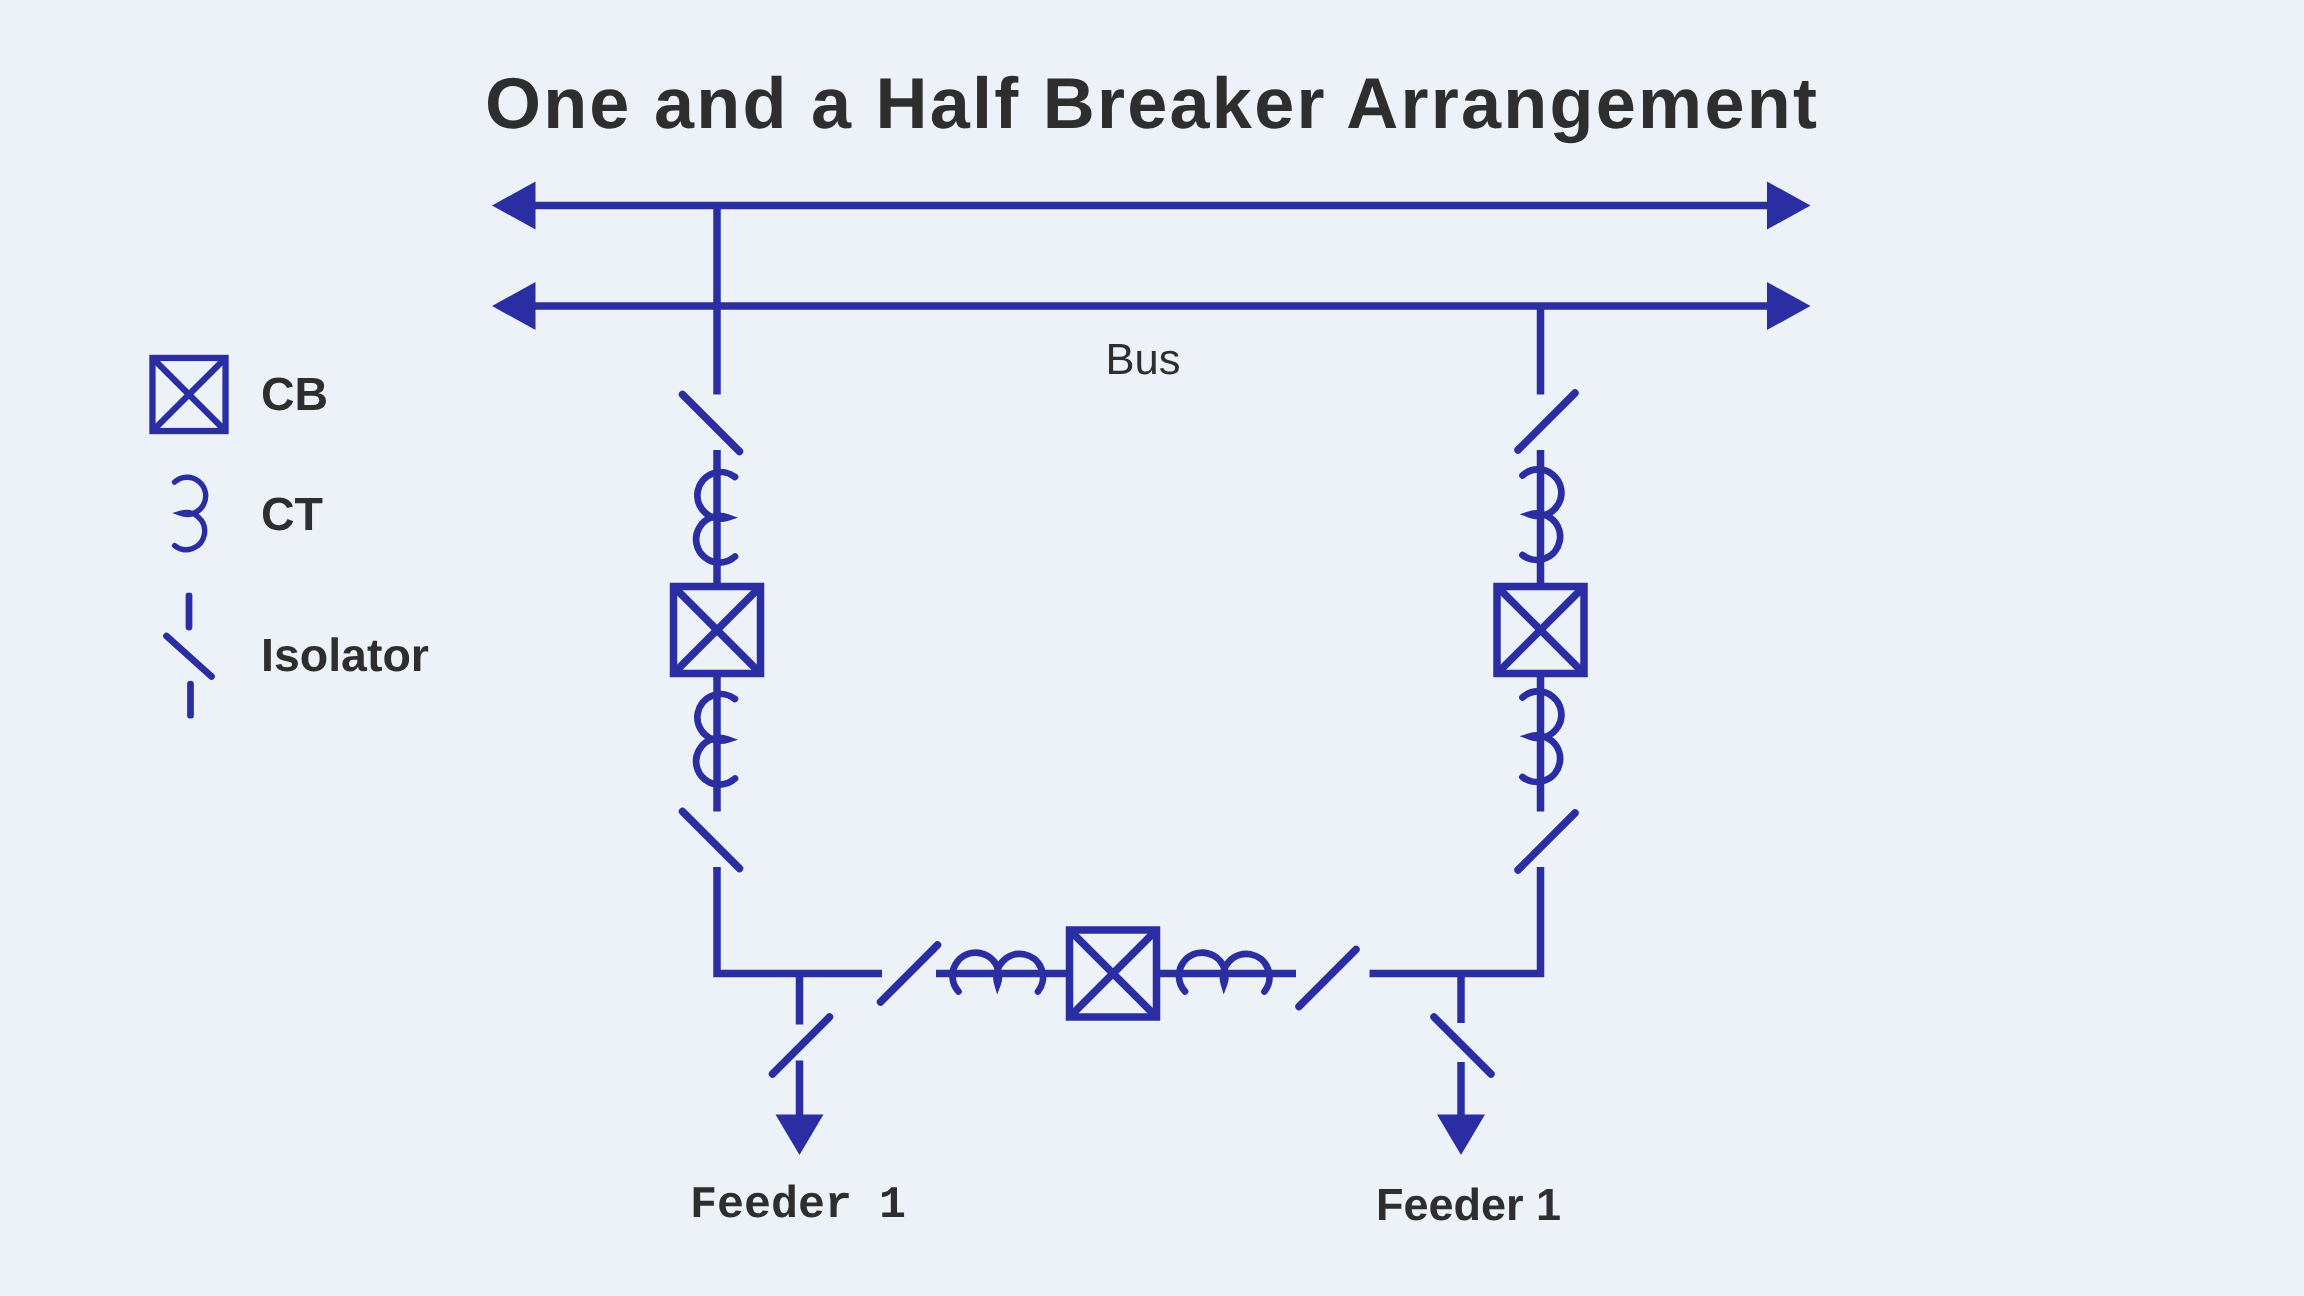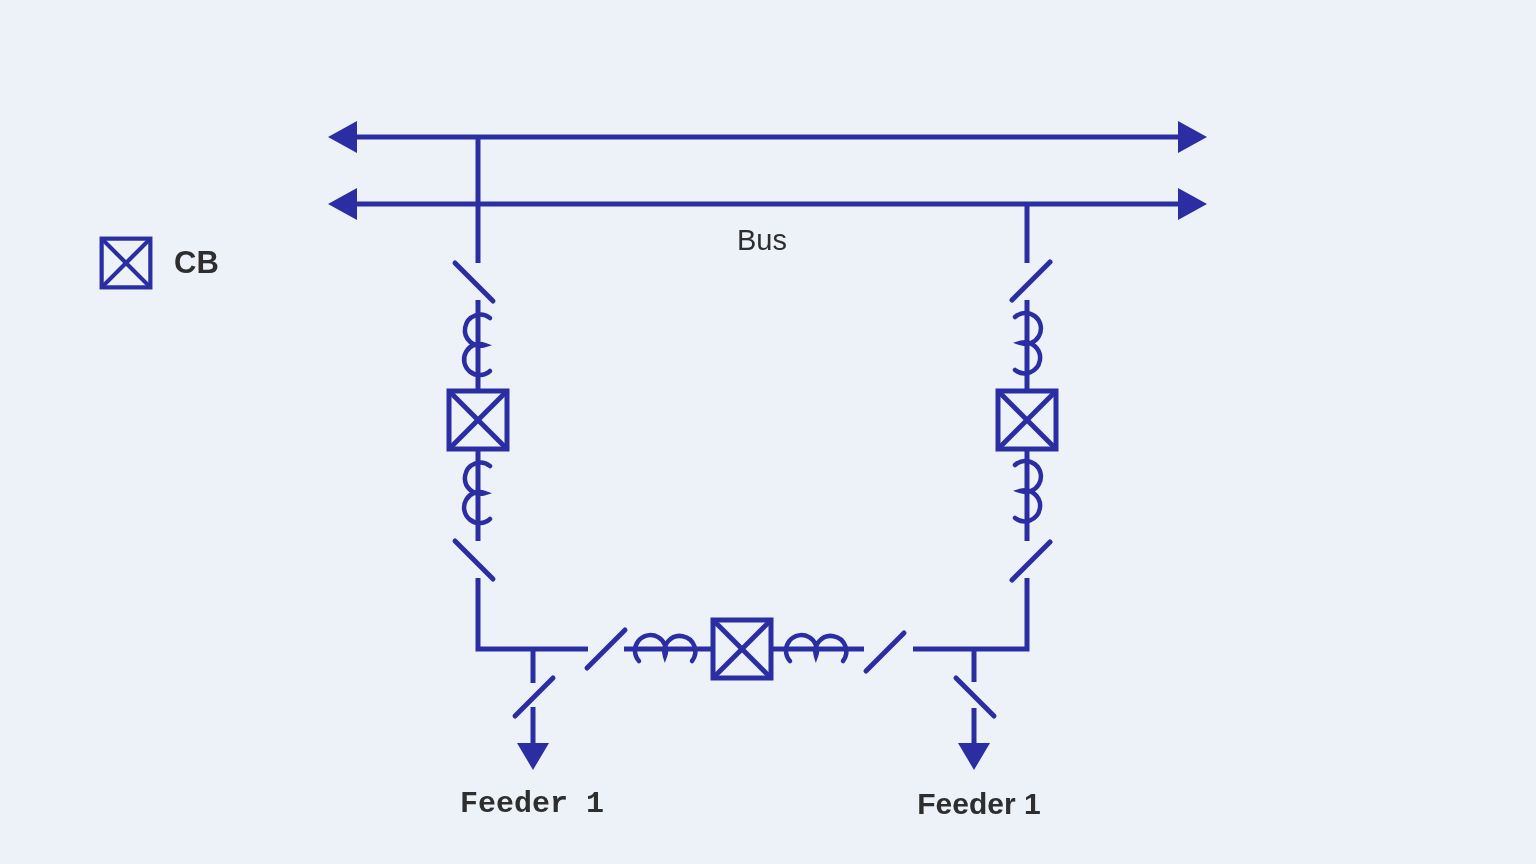--- a/index.html
+++ b/index.html
@@ -51,20 +51,21 @@
   .legend-row.row-ct{top:315px;}
   .legend-row.row-iso{top:395px;}
   .legend-icon-slot{width:64px;display:flex;justify-content:center;align-items:center;}
   .legend-label{font-size:31px;font-weight:700;color:var(--text);line-height:1.1;white-space:nowrap;}
 </style>
 </head>
 <body>
 
 <div class="canvas">
 
+  <div class="page-title">One and a Half Breaker Arrangement</div>
 
   <svg class="diagram-svg" viewBox="0 0 1536 864" xmlns="http://www.w3.org/2000/svg">
     <defs>
       <g id="cb">
         <rect x="-29" y="-29" width="58" height="58"></rect>
         <line x1="-29" y1="-29" x2="29" y2="29"></line>
         <line x1="-29" y1="29" x2="29" y2="-29"></line>
       </g>
       <g id="coil">
         <path d="M -27 12 A 15.5 15.5 0 1 1 -1 7 A 15.5 15.5 0 1 1 26 12"></path>
@@ -141,15 +142,33 @@
 
   <div class="legend-row row-cb">
     <span class="legend-icon-slot">
       <svg width="56" height="56" viewBox="-28 -28 56 56">
           <use href="#cb" transform="scale(0.84)"></use>
         </svg>
     </span>
     <span class="legend-label">CB</span>
   </div>
 
+  <div class="legend-row row-ct">
+    <span class="legend-icon-slot">
+      <svg width="56" height="56" viewBox="-28 -28 56 56">
+          <use href="#coil" transform="rotate(90) scale(0.8)"></use>
+        </svg>
+    </span>
+    <span class="legend-label">CT</span>
+  </div>
 
+  <div class="legend-row row-iso">
+    <span class="legend-icon-slot">
+      <svg width="56" height="84" viewBox="-28 -42 56 84">
+        <line class="lg" x1="0" y1="-40" x2="0" y2="-19"></line>
+        <line class="lg" x1="-15" y1="-13" x2="15" y2="14"></line>
+        <line class="lg" x1="1" y1="19" x2="1" y2="40"></line>
+      </svg>
+    </span>
+    <span class="legend-label">Isolator</span>
+  </div>
 
 </div>
 
 </body></html>

